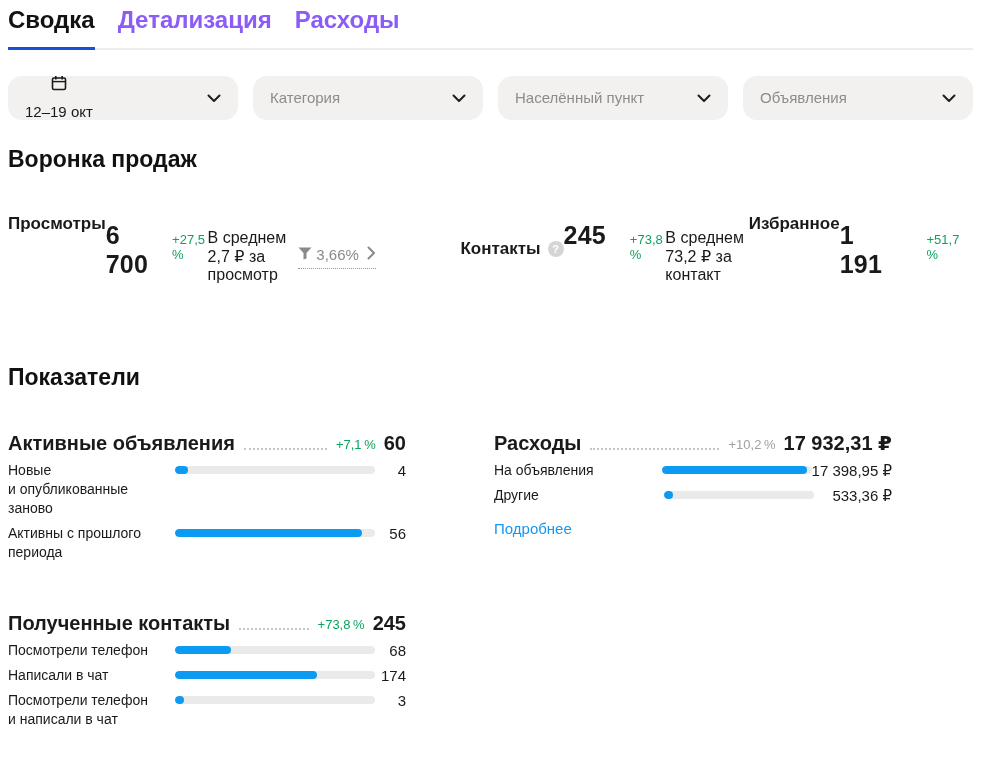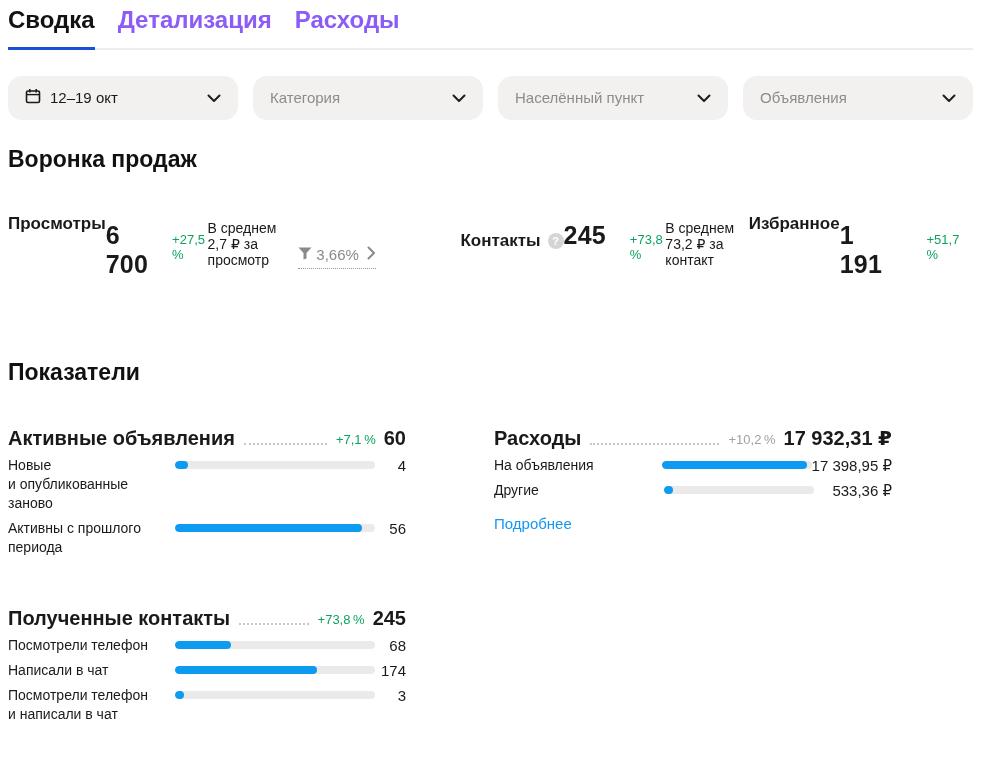--- a/index.html
+++ b/index.html
@@ -19,21 +19,21 @@
   }
   .tab.active { color: #121212; border-bottom: 3px solid #1d4ed8; margin-bottom: -2px; }
 
   
   .filters { display: flex; gap: 15px; margin-top: 26px; }
   .pill {
     flex: 1; height: 44px; background: #f2f1ef; border-radius: 14px;
     display: flex; align-items: center; justify-content: space-between;
     padding: 0 17px; font-size: 15px; color: #8e8c8a; cursor: pointer;
   }
-  .pill .pill-left { display: flex; align-items: center; gap: 9px; }
+  .pill .pill-left { display: flex; align-items: center; gap: 9px; flex-direction: column; }
   .pill.dark { color: #1a1a1a; }
   .chev { flex: none; }
 
   
   h2 { font-size: 23px; font-weight: bold; color: #111; line-height: 1.2; }
   .h-funnel { margin-top: 26px; }
   .h-indicators { margin-top: 80px; }
 
   
   .funnel-row { display: flex; margin-top: 41px; align-items: flex-start; }
@@ -41,21 +41,21 @@
   .fcol-views { width: 292px; }
   .fcol-conv  { width: 163px; }
   .fcol-contacts { width: 290px; }
   .f-label-row { display: flex; align-items: center; gap: 7px; }
   .f-label { font-size: 17px; font-weight: bold; }
   .f-value-row { display: flex; align-items: baseline; gap: 24px; margin-top: 7px; }
   .f-value { font-size: 25px; font-weight: bold; letter-spacing: 0.2px; }
   .delta { font-size: 13px; }
   .delta.green { color: #0ca35e; }
   .delta.gray  { color: #a3a1a0; }
-  .f-sub { font-size: 14px; margin-top: 6px; color: #1a1a1a; }
+  .f-sub { font-size: 16px; margin-top: 15px; color: #1a1a1a; }
   .conversion {
     margin-top: 32px; align-self: flex-start;
     display: inline-flex; align-items: center; gap: 4px;
     font-size: 15px; color: #8c8a88; cursor: pointer;
     border-bottom: 1px dotted #9b9997; padding-bottom: 5px;
   }
   .help {
     width: 16px; height: 16px; border-radius: 50%; background: #d7d5d3;
     color: #fff; font-size: 11px; font-weight: bold;
     display: inline-flex; align-items: center; justify-content: center; cursor: pointer;

